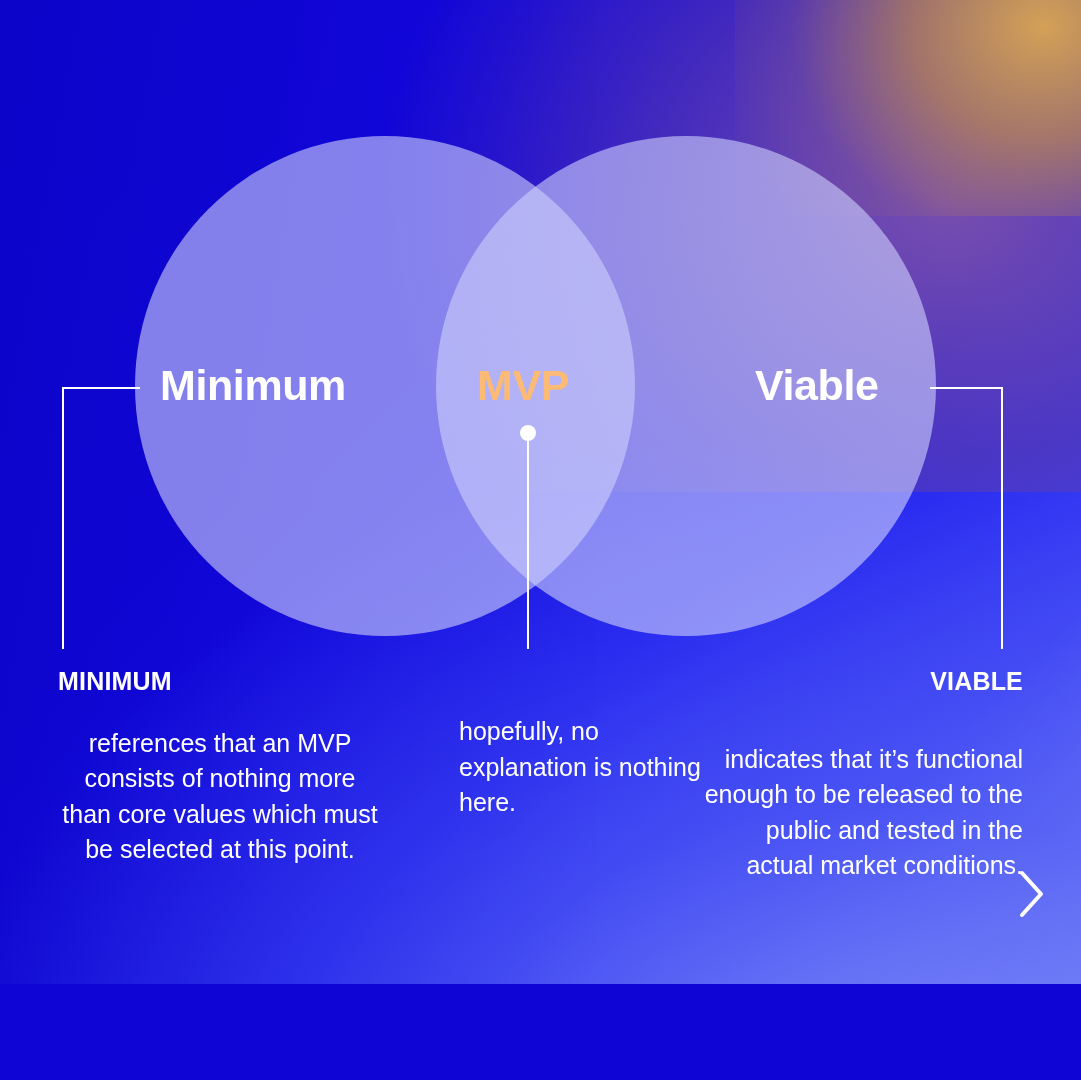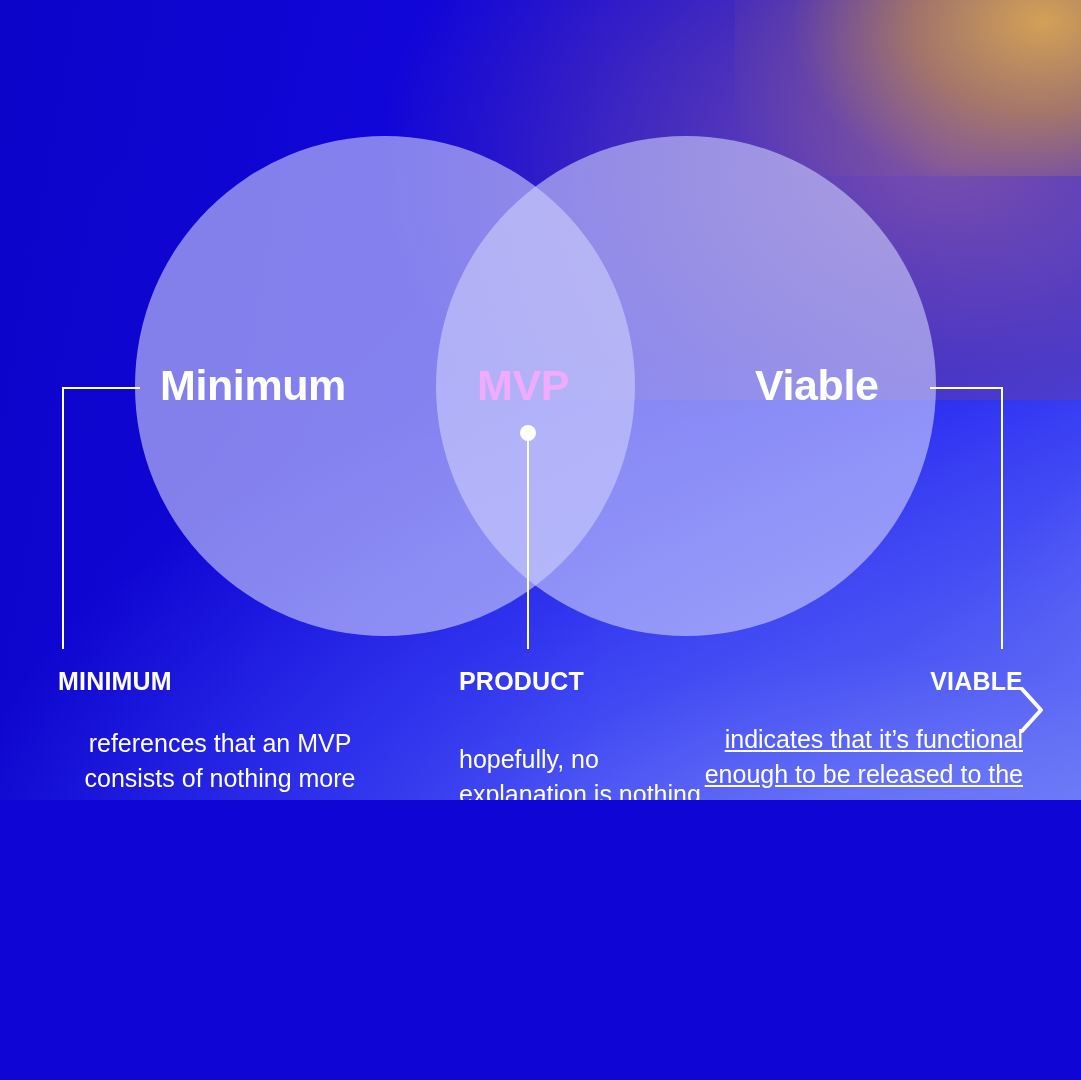--- a/index.html
+++ b/index.html
@@ -8,21 +8,21 @@
     padding: 0;
     background: #0f06d6;
   }
   body {
     font-family: "Liberation Sans", sans-serif;
   }
 
   .slide {
     position: relative;
     width: 1081px;
-    height: 800px;
+    height: 984px;
     overflow: hidden;
     background: #1106d8;
   }
 
   
   .bg-base {
     position: absolute;
     inset: 0;
     background: linear-gradient(135deg, #1106d8 0%, #1206dc 35%, #1a19ee 62%, #3a40f4 82%, #7a86f7 100%);
   }
@@ -85,21 +85,21 @@
     line-height: 1;
   }
   .label-minimum {
     left: 160px;
     top: 364px;
     color: #ffffff;
   }
   .label-mvp {
     left: 477px;
     top: 364px;
-    color: #f0abfc;
+    color: #fdba74;
   }
   .label-viable {
     left: 755px;
     top: 364px;
     color: #ffffff;
   }
 
   
   .bracket {
     position: absolute;
@@ -166,21 +166,21 @@
   }
   .col-body {
     color: #ffffff;
     font-size: 25px;
     font-weight: 400;
     line-height: 1.42;
     margin: 0;
   }
   .col-minimum .col-body { margin-top: 30px; padding-left: 4px; text-align: center; }
   .col-product .col-body { margin-top: 46px; }
-  .col-viable  .col-body { margin-top: 26px; text-decoration: underline; }
+  .col-viable  .col-body { margin-top: 46px; }
 
   
   .next-arrow {
     position: absolute;
     right: 30px;
     bottom: 62px;
     width: 38px;
     height: 56px;
     display: flex;
     align-items: center;
@@ -215,21 +215,20 @@
   <div class="center-dot"></div>
 
   <div class="columns">
 
     <div class="col col-minimum">
       <div class="col-title">MINIMUM</div>
       <div class="col-body">references that an MVP consists of nothing more than core values which must be selected at this point.</div>
     </div>
 
     <div class="col col-product">
-      <div class="col-title">PRODUCT</div>
       <div class="col-body">hopefully, no explanation is nothing here.</div>
     </div>
 
     <div class="col col-viable">
       <div class="col-title">VIABLE</div>
       <div class="col-body">indicates that it’s functional enough to be released to the public and tested in the actual market conditions.</div>
     </div>
 
   </div>
 

